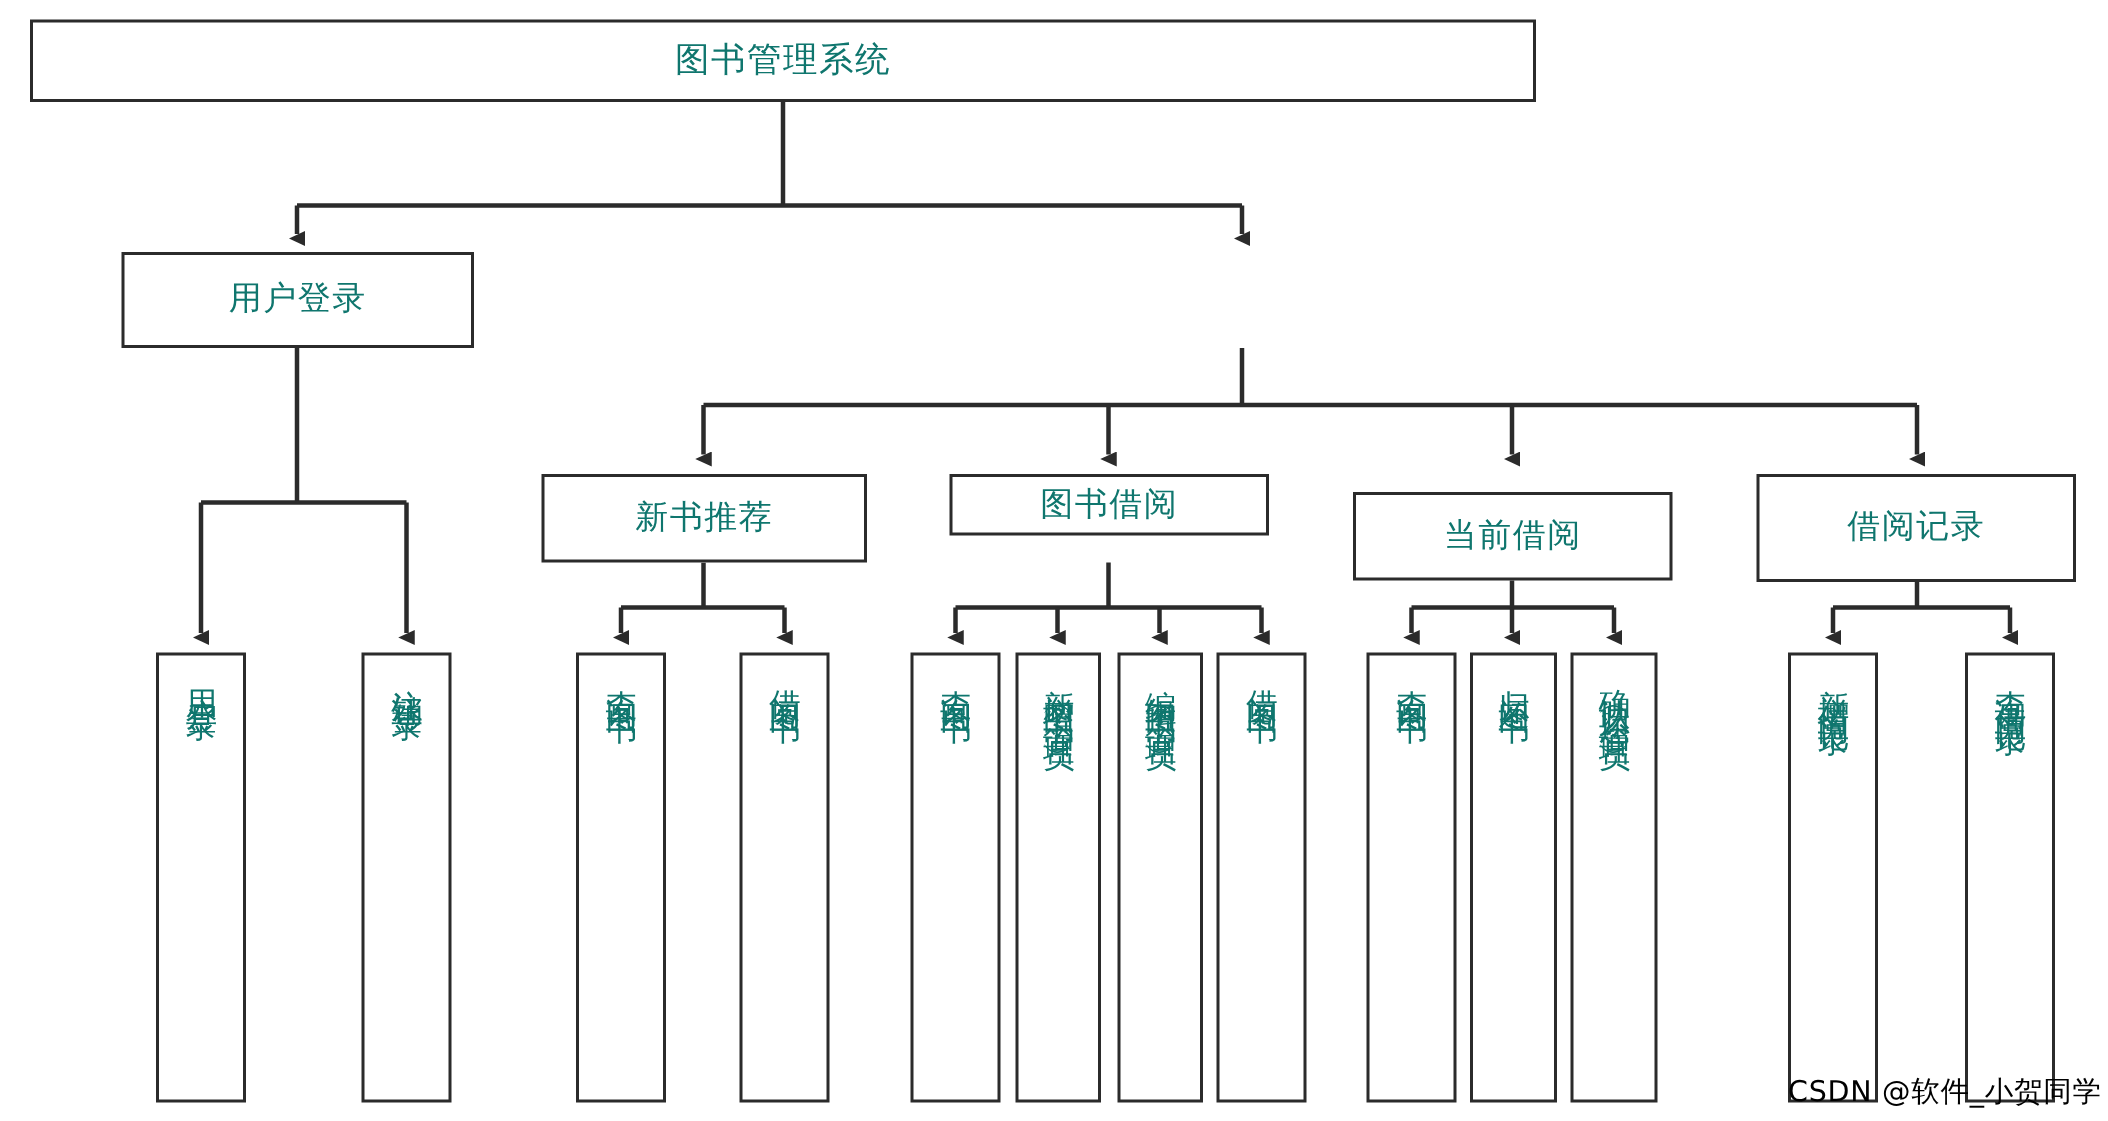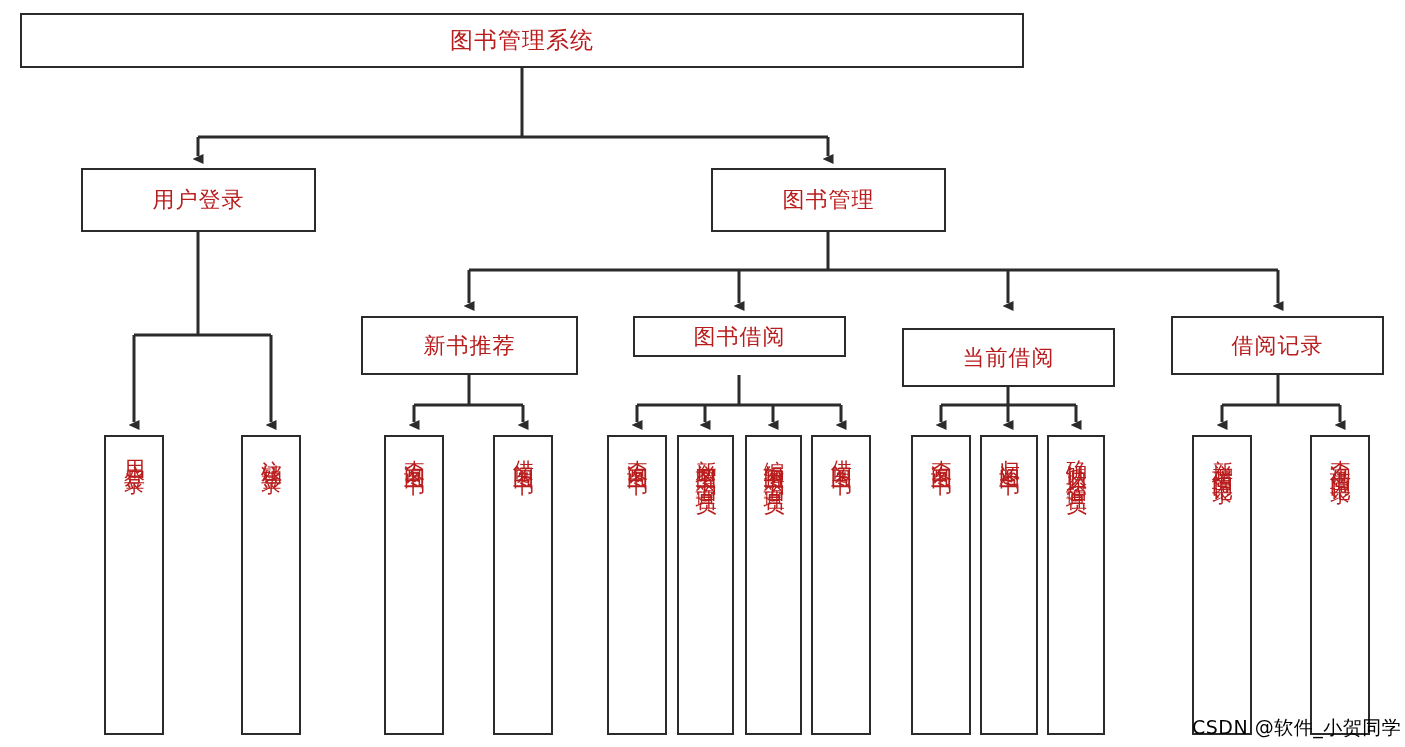--- a/index.html
+++ b/index.html
@@ -29,21 +29,21 @@
     position: absolute;
     box-sizing: border-box;
     border: 2px solid #2b2b2b;
     background: #ffffff;
     display: flex;
     align-items: center;
     justify-content: center;
     z-index: 3;
   }
   .node-label {
-    color: #b91c1c;
+    color: #0f766e;
     font-size: 22px;
     line-height: 1.18;
     letter-spacing: 1px;
     white-space: nowrap;
     text-align: center;
   }
   
   .node.vertical .node-label {
     writing-mode: vertical-rl;
     text-orientation: upright;
@@ -123,34 +123,31 @@
     </g>
   </svg>
 
   <div class="node root" style="left:20px; top:13px; width:1004px; height:55px;">
     <span class="node-label">图书管理系统</span>
   </div>
 
   <div class="node" style="left:81px; top:168px; width:235px; height:64px;">
     <span class="node-label">用户登录</span>
   </div>
-  <div class="node" style="left:711px; top:168px; width:235px; height:64px;">
-    <span class="node-label">图书管理</span>
-  </div>
 
   <div class="node" style="left:361px; top:316px; width:217px; height:59px;">
     <span class="node-label">新书推荐</span>
   </div>
   <div class="node" style="left:633px; top:316px; width:213px; height:41px;">
     <span class="node-label">图书借阅</span>
   </div>
   <div class="node" style="left:902px; top:328px; width:213px; height:59px;">
     <span class="node-label">当前借阅</span>
   </div>
-  <div class="node" style="left:1171px; top:316px; width:213px; height:59px;">
+  <div class="node" style="left:1171px; top:316px; width:213px; height:72px;">
     <span class="node-label">借阅记录</span>
   </div>
 
   <div class="node vertical" style="left:104px; top:435px; width:60px; height:300px;">
     <span class="node-label">用户登录</span>
   </div>
   <div class="node vertical" style="left:241px; top:435px; width:60px; height:300px;">
     <span class="node-label">注销登录</span>
   </div>
 

